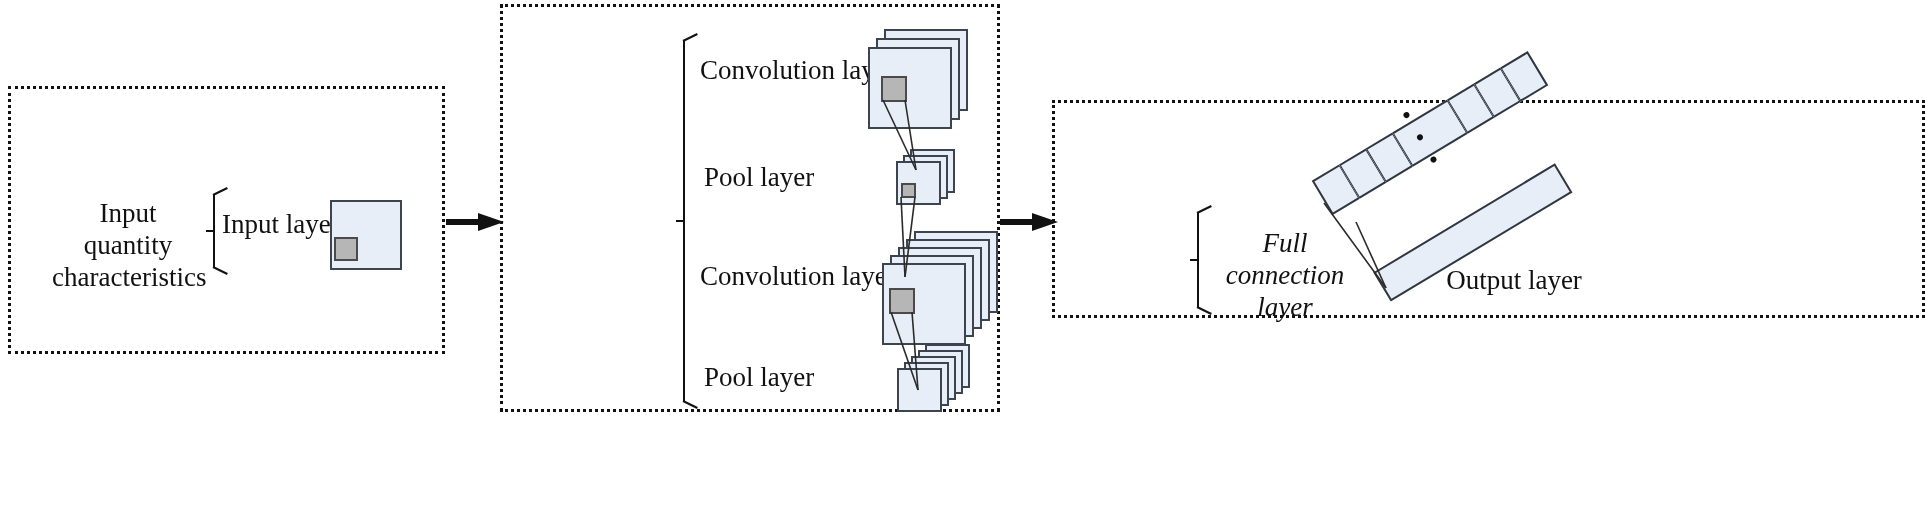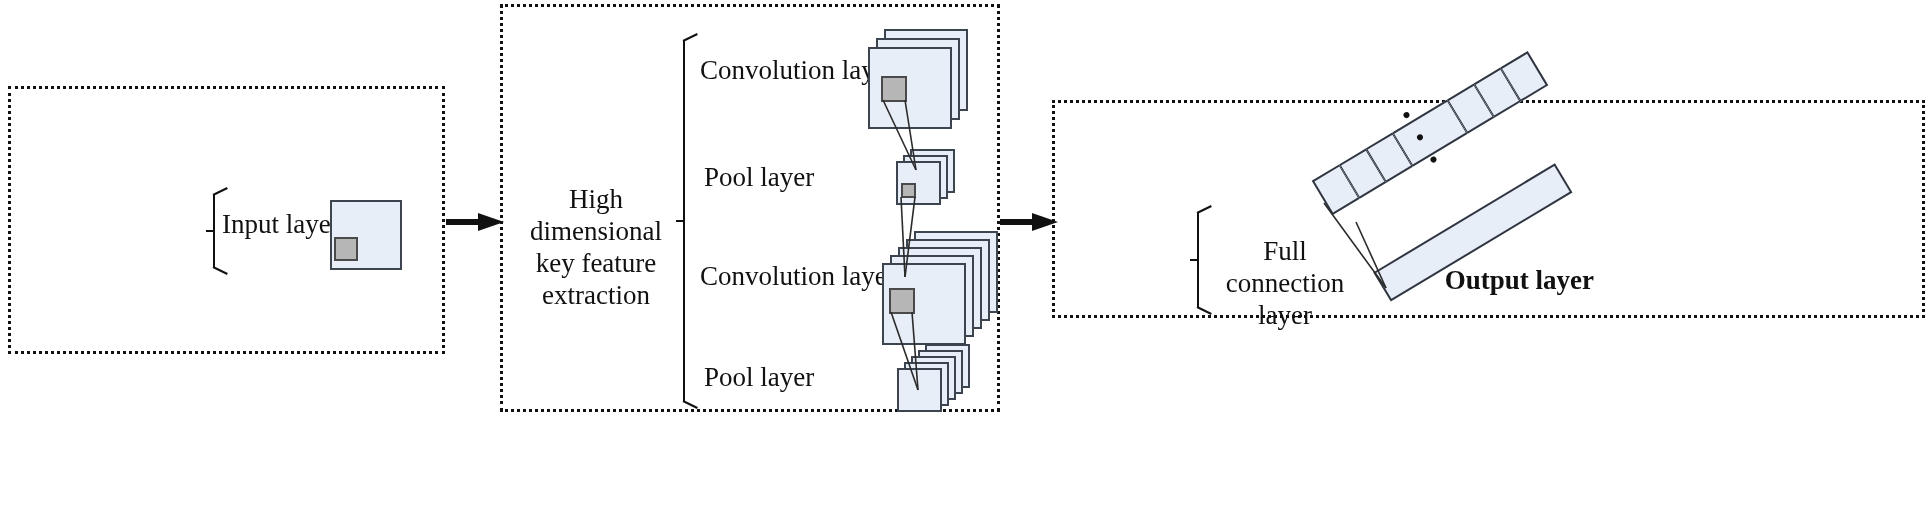--- a/index.html
+++ b/index.html
@@ -42,22 +42,22 @@
   .lbl-left { text-align: left; white-space: nowrap; }
 
   #label-input-quantity   { left: 52px;  top: 198px; width: 152px; }
   #label-input-layer      { left: 222px; top: 209px; width: 110px; }
   #label-highdim          { left: 510px; top: 184px; width: 172px; }
   #label-conv1            { left: 700px; top: 55px;  width: 170px; }
   #label-pool1            { left: 704px; top: 162px; width: 160px; }
   #label-conv2            { left: 700px; top: 261px; width: 170px; }
   #label-pool2            { left: 704px; top: 362px; width: 160px; }
   #label-stability        { left: 1078px;top: 219px; width: 136px; }
-  #label-fullconn         { left: 1206px;top: 236px; width: 158px; }
-  #label-output           { left: 1434px;top: 265px; width: 160px; text-align: right; font-weight: bold; }
+  #label-fullconn         { left: 1206px;top: 228px; width: 158px; font-style: italic; }
+  #label-output           { left: 1434px;top: 265px; width: 160px; text-align: center; }
 
   
   .brace {
     position: absolute;
   }
   .brace .vline {
     position: absolute;
     left: 7px; top: 0; bottom: 0;
     width: 2px;
     background: #111111;
@@ -186,43 +186,42 @@
     transform-origin: left center;
   }
 </style>
 </head>
 <body>
 
 <div id="stage">
 
   <div class="panel" id="panel-input"></div>
 
+  <div class="lbl" id="label-input-quantity">Input quantity
+characteristics</div>
 
   <div class="brace" id="brace-input">
     <div class="stem"></div>
     <div class="vline"></div>
     <div class="tick-top"></div>
     <div class="tick-bot"></div>
   </div>
 
   <div class="lbl lbl-left" id="label-input-layer">Input layer</div>
 
   <div class="fmap" id="fmap-input"></div>
   <div class="cell" id="cell-input"></div>
 
   <div class="arrow" id="arrow-1">
     <div class="shaft"></div>
     <div class="head"></div>
   </div>
 
   <div class="panel" id="panel-feature"></div>
 
-  <div class="lbl" id="label-highdim">High dimensional
-key feature
-extraction</div>
 
   <div class="brace" id="brace-feature">
     <div class="stem"></div>
     <div class="vline"></div>
     <div class="tick-top"></div>
     <div class="tick-bot"></div>
   </div>
 
   <div class="lbl lbl-left" id="label-conv1">Convolution layer</div>
   <div class="lbl lbl-left" id="label-pool1">Pool layer</div>

